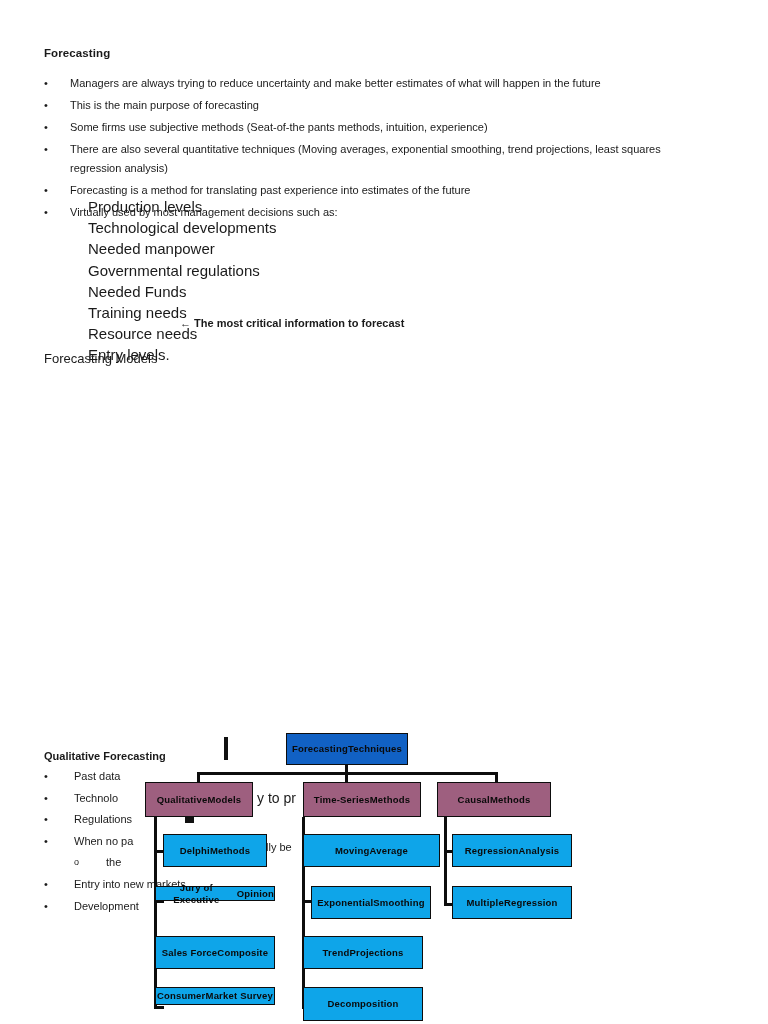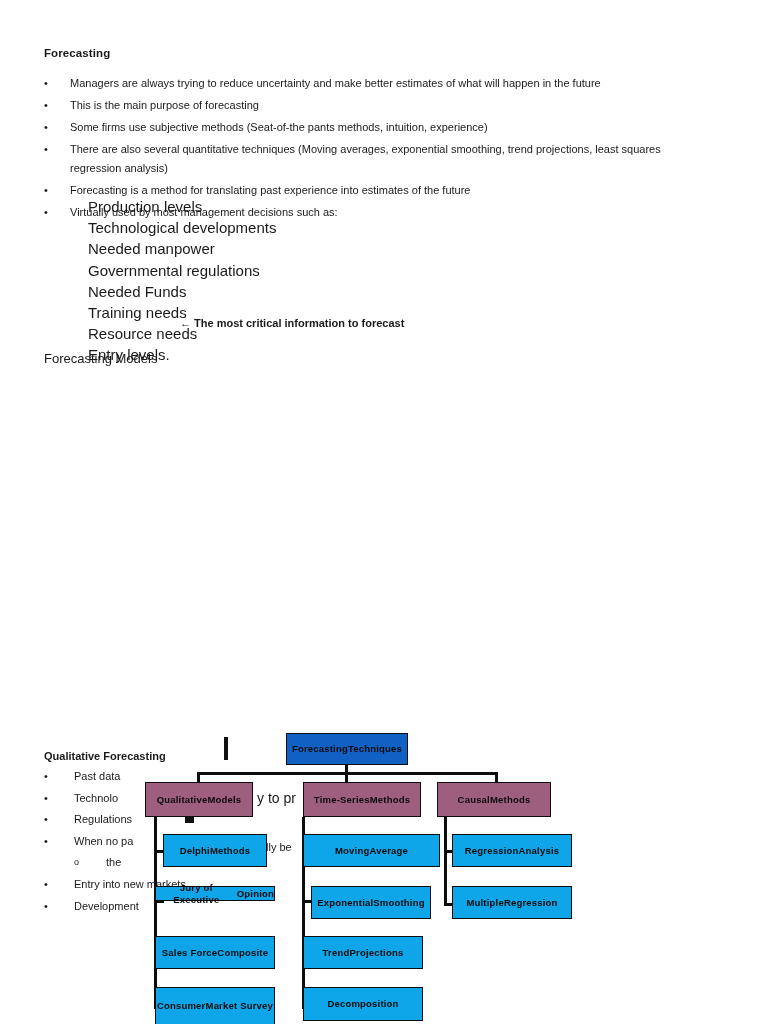--- a/index.html
+++ b/index.html
@@ -263,21 +263,21 @@
     <div class="node leaf" style="left:155px;top:886px;width:120px;height:15px;">
       <span>Jury of Executive</span>
         <br>
       <span>Opinion</span>
     </div>
     <div class="node leaf" style="left:155px;top:936px;width:120px;height:33px;">
       <span>Sales Force</span>
         <br>
       <span>Composite</span>
     </div>
-    <div class="node leaf" style="left:155px;top:987px;width:120px;height:38px;">
+    <div class="node leaf" style="left:155px;top:987px;width:120px;height:18px;">
       <span>Consumer</span>
         <br>
       <span>Market Survey</span>
     </div>
 
     <div class="connector" style="left:302px;top:817px;width:3px;height:192px;"></div>
     <div class="connector" style="left:302px;top:850px;width:10px;height:3px;"></div>
     <div class="connector" style="left:302px;top:900px;width:10px;height:3px;"></div>
     <div class="connector" style="left:302px;top:951px;width:10px;height:3px;"></div>
     <div class="connector" style="left:302px;top:1006px;width:10px;height:3px;"></div>

